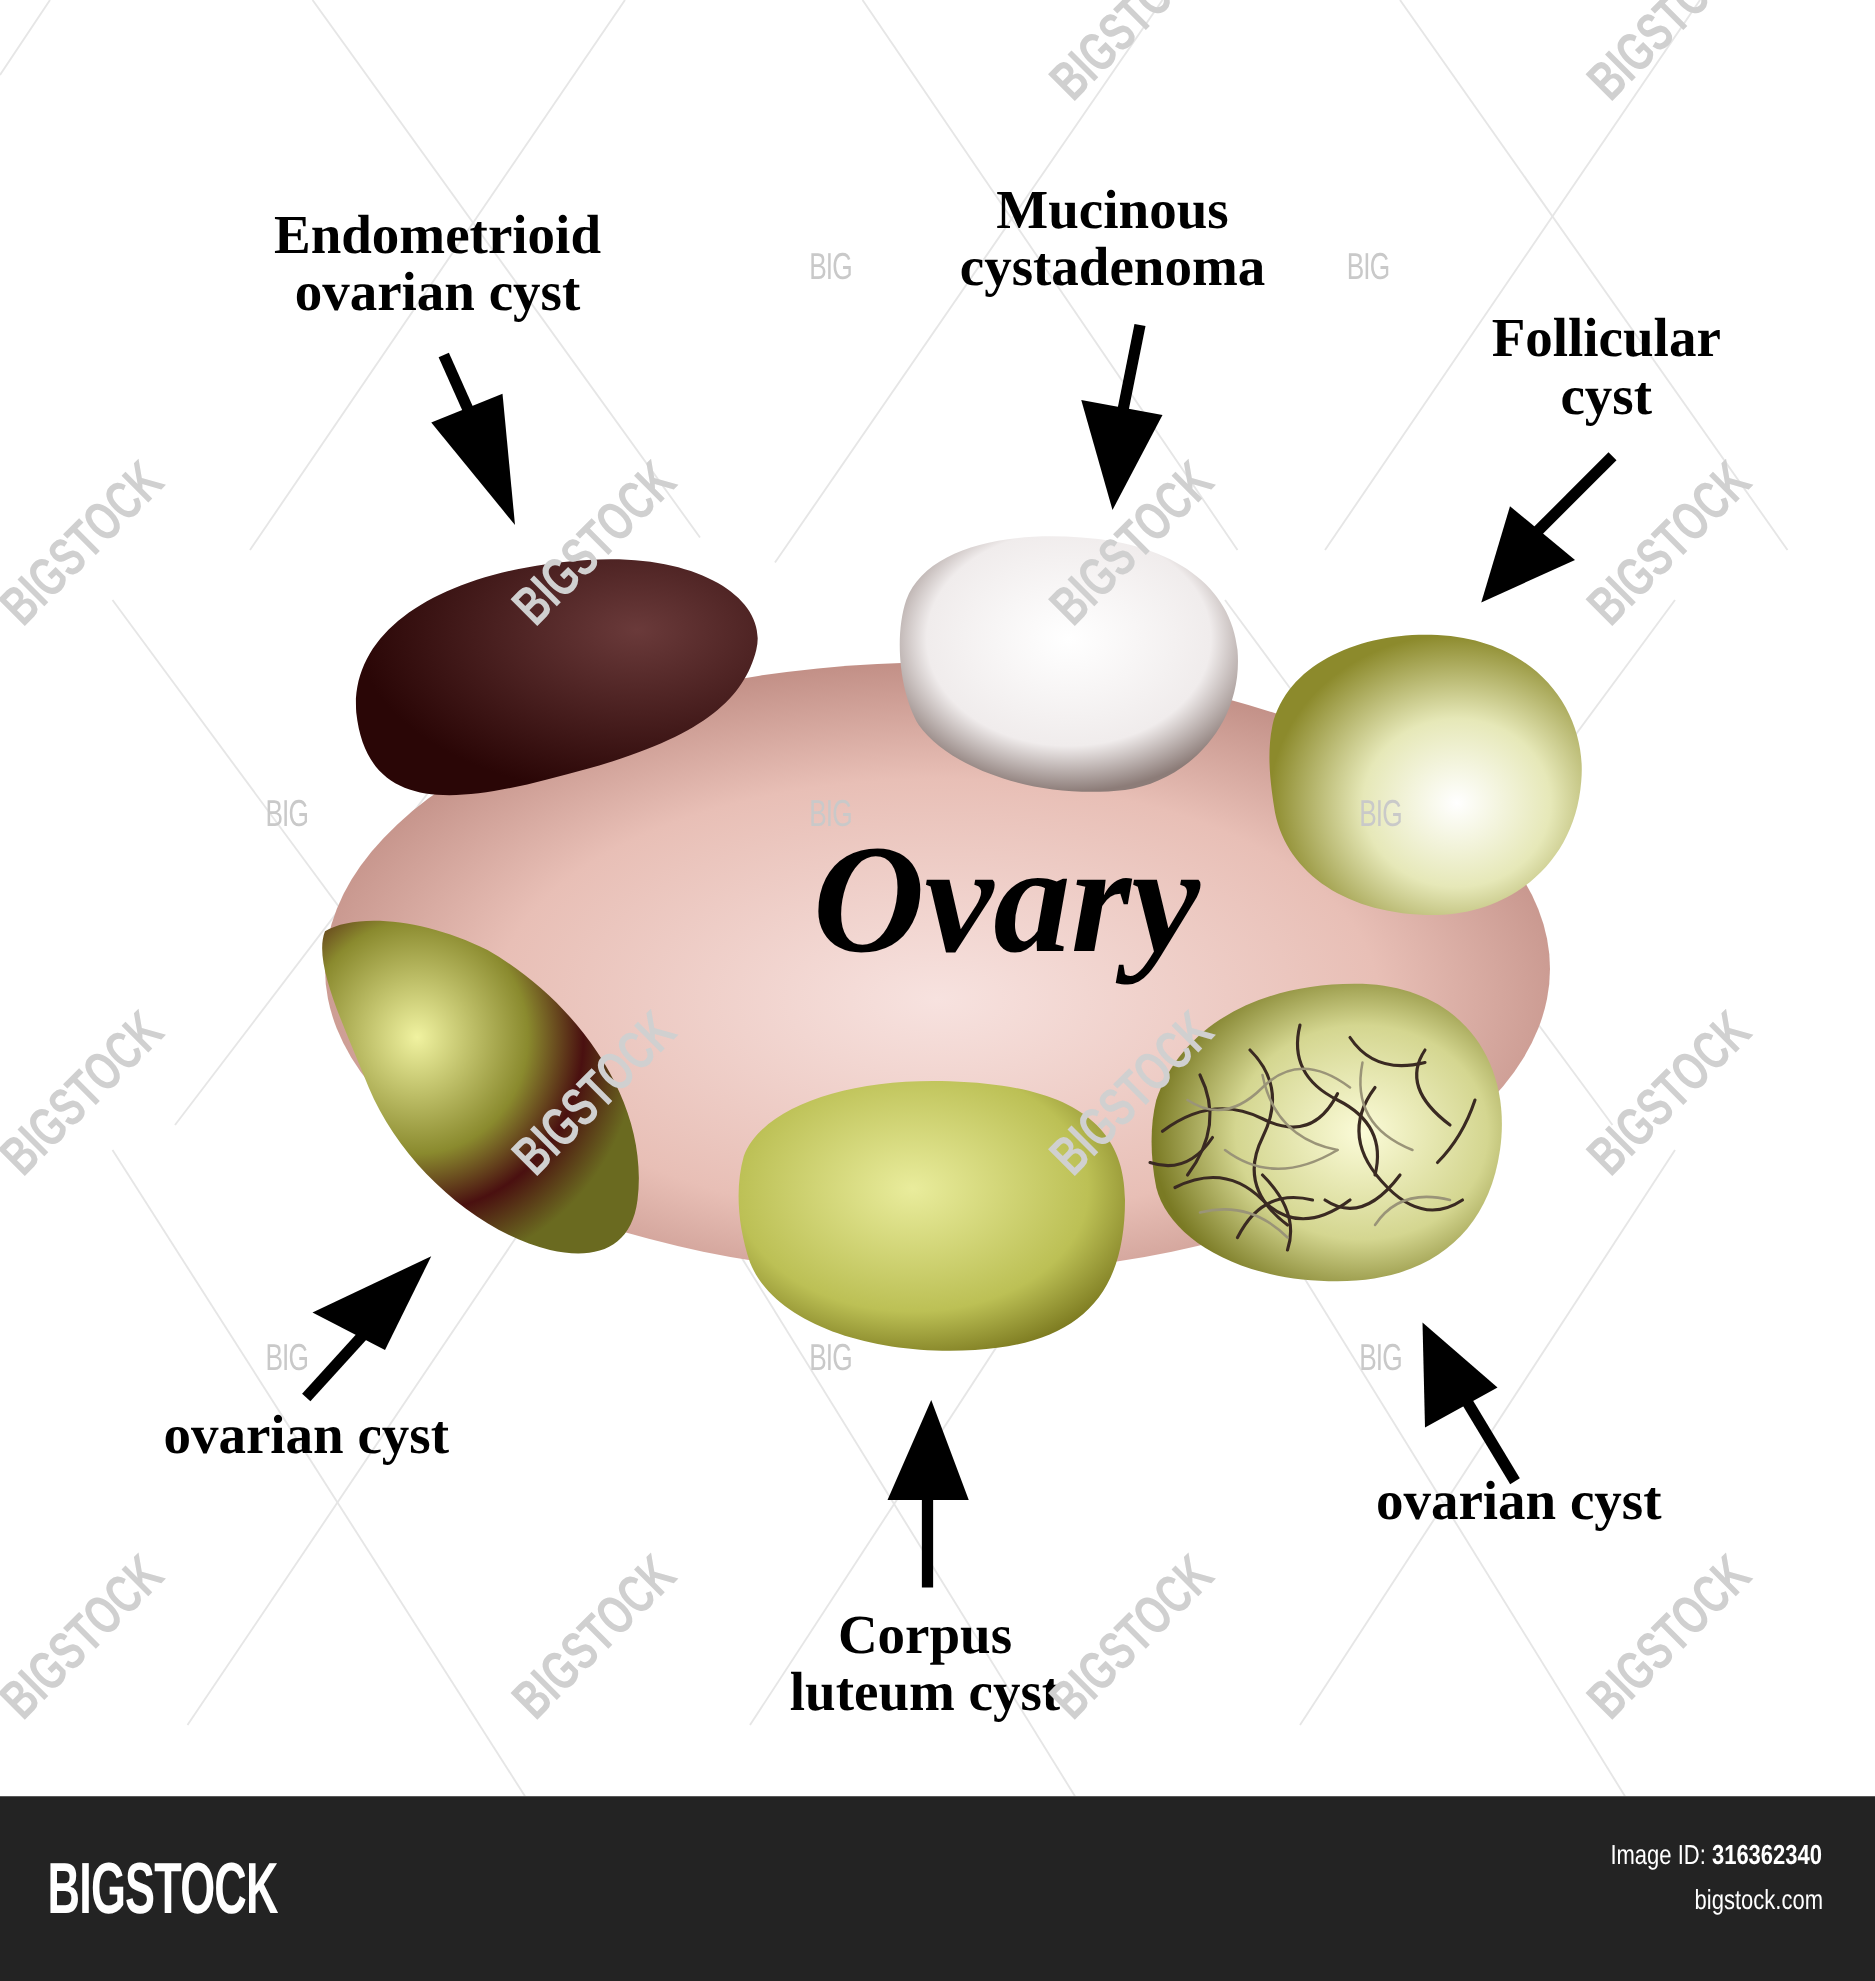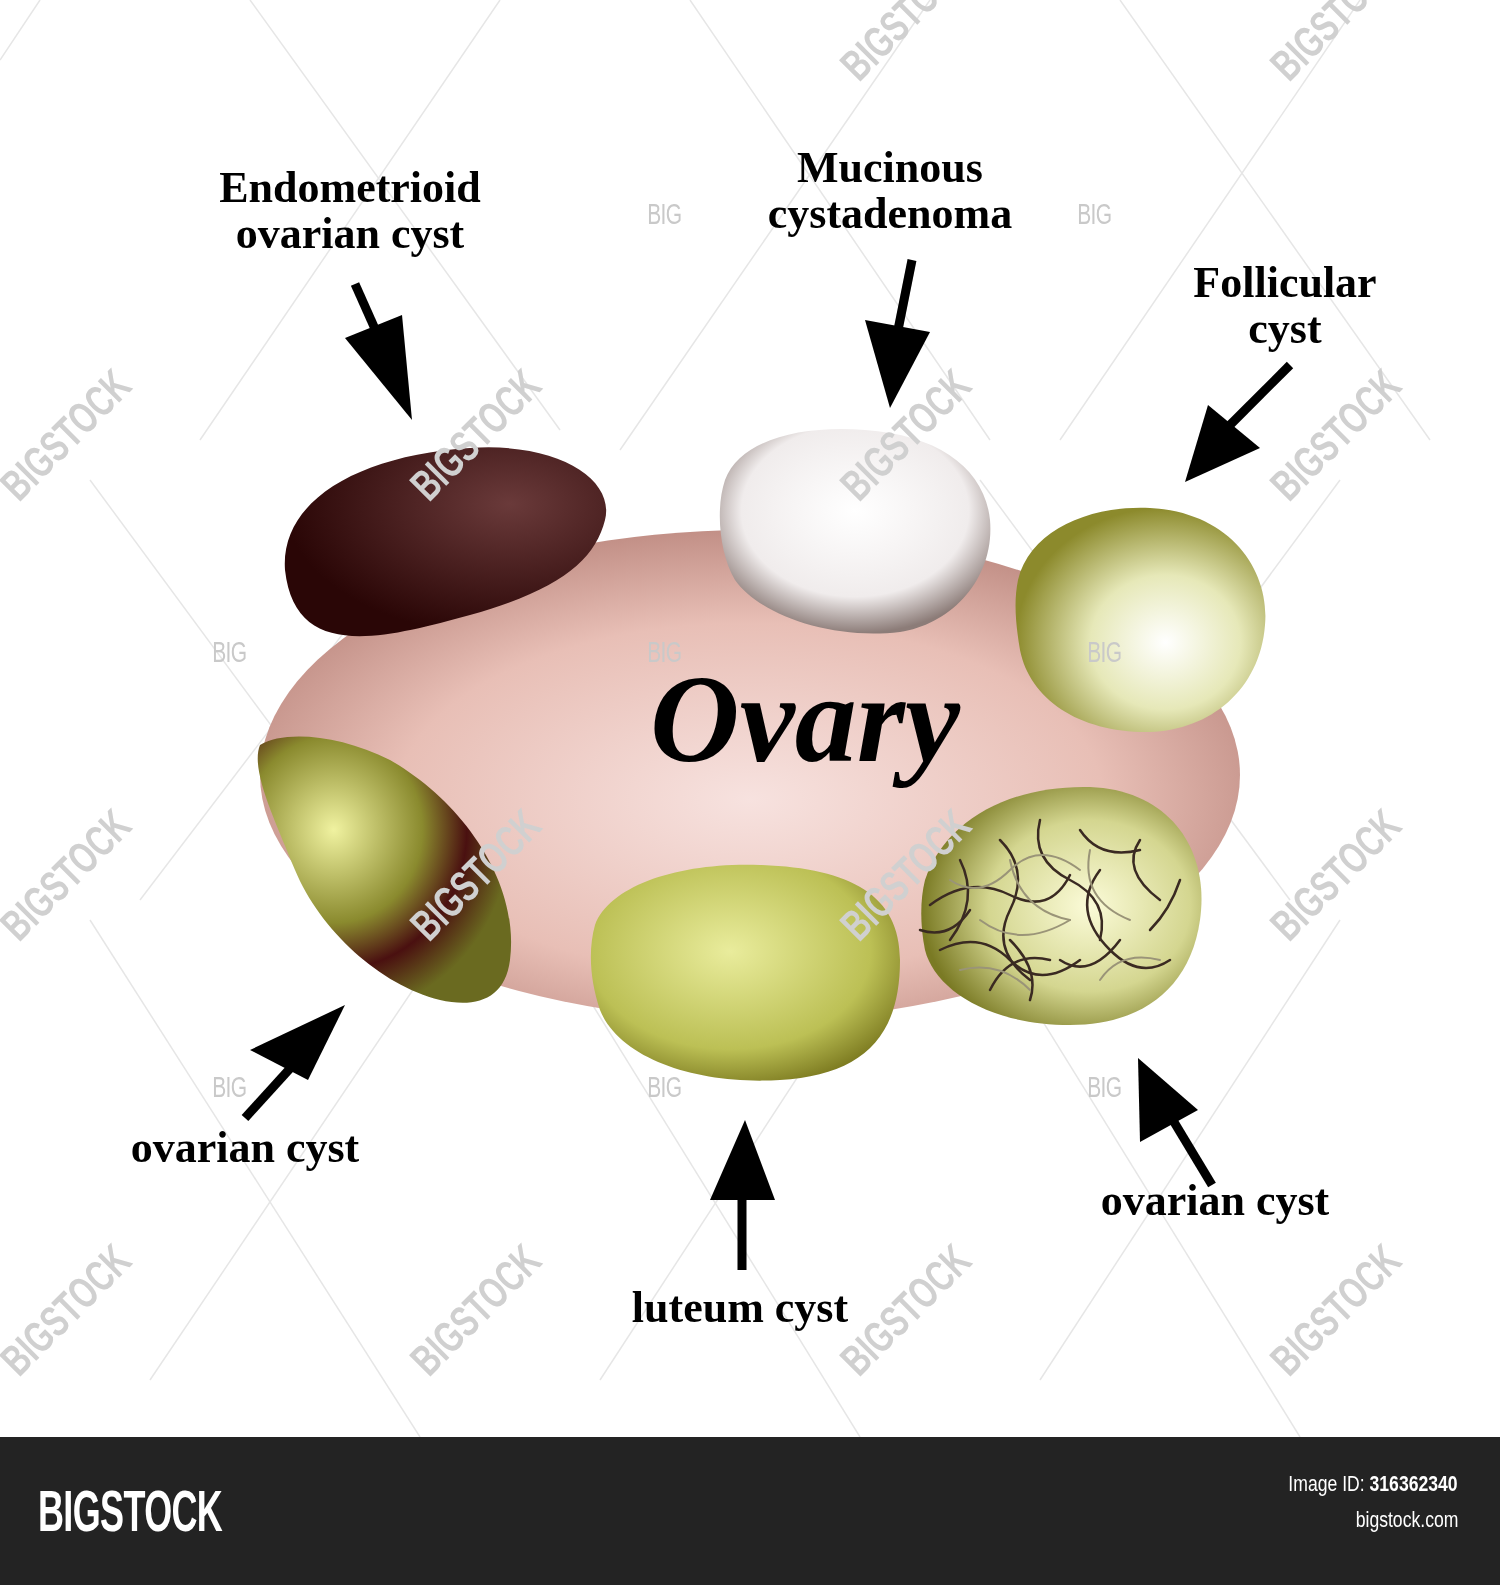--- a/index.html
+++ b/index.html
@@ -143,28 +143,29 @@
 <div style="position:absolute;left:500px;top:655px;width:460px;text-align:right;font-family:'Liberation Serif',serif;font-weight:bold;font-style:italic;font-size:124px;color:#000;line-height:130px;">Ovary</div>
 
 <div class="label" style="left:160px;top:165px;width:380px;text-align:center;">
   <span>Endometrioid</span>
   <span>ovarian cyst</span>
 </div>
 <div class="label" style="left:725px;top:145px;width:330px;">
   <span>Mucinous</span>
   <span>cystadenoma</span>
 </div>
-<div class="label" style="left:1140px;top:260px;width:290px;">
+<div class="label" style="left:1140px;top:248px;width:290px;">
   <span>Follicular</span>
   <span>cyst</span>
 </div>
 <div class="label" style="left:60px;top:1125px;width:370px;">
   <span>ovarian cyst</span>
 </div>
 <div class="label" style="left:580px;top:1285px;width:320px;">
+  <span>Corpus</span>
   <span>luteum cyst</span>
 </div>
 <div class="label" style="left:1050px;top:1178px;width:330px;">
   <span>ovarian cyst</span>
 </div>
 
 <div class="wm" style="left:640px;top:197px;">BIG</div>
 <div class="wm" style="left:1070px;top:197px;">BIG</div>
 <div class="wm" style="left:205px;top:635px;">BIG</div>
 <div class="wm" style="left:640px;top:635px;">BIG</div>

